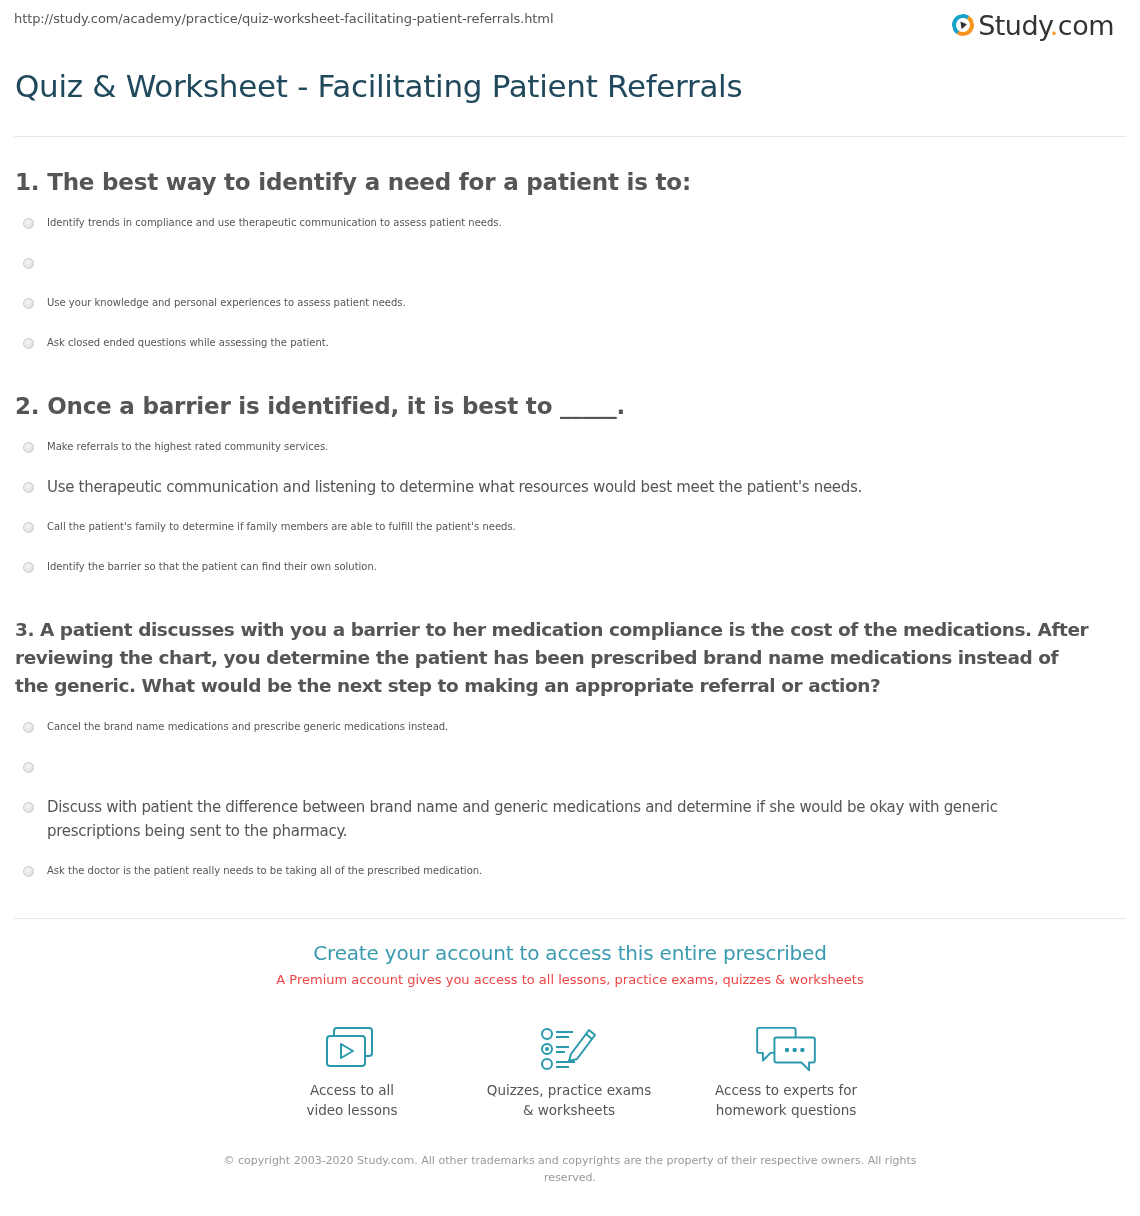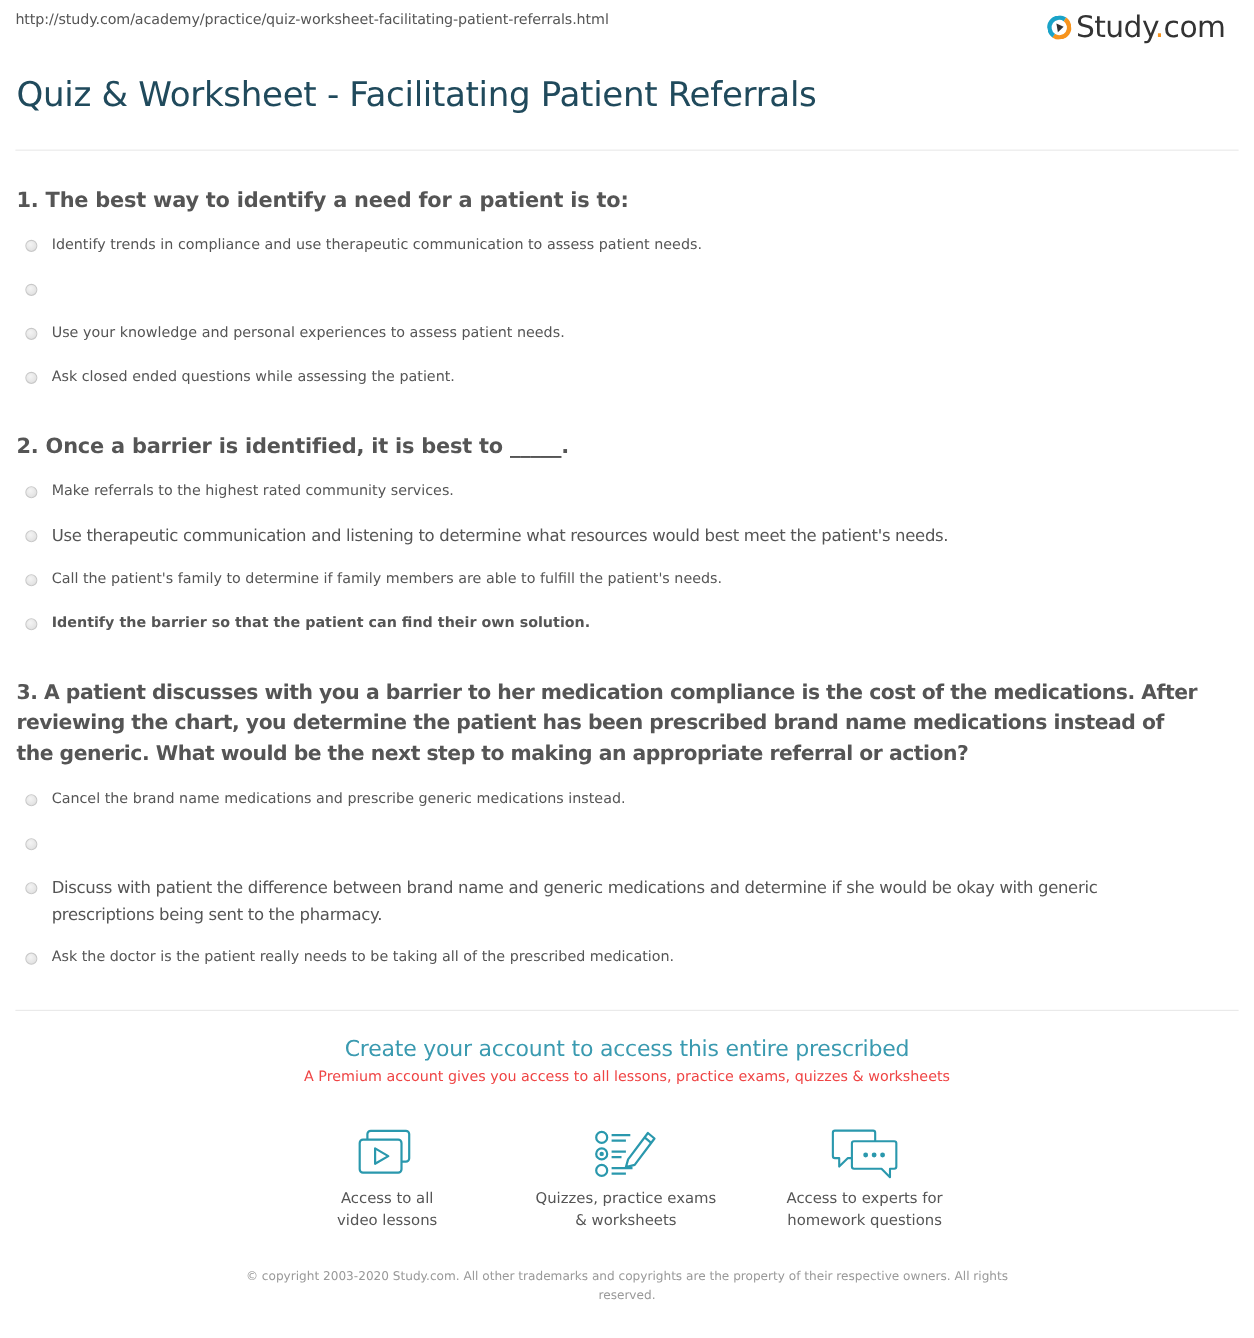--- a/index.html
+++ b/index.html
@@ -70,34 +70,34 @@
       position: absolute;
       left: 14px;
       right: 14px;
       height: 1px;
       background: #e8e8e8;
     }
     .question {
       position: absolute;
       left: 15px;
       right: 40px;
-      font-size: 19px;
+      font-size: 23px;
       font-weight: bold;
       color: #555555;
       line-height: 28px;
       letter-spacing: -0.2px;
     }
     .question.narrow { font-size: 18.5px; letter-spacing: -0.45px; }
     .option {
       position: absolute;
       left: 23px;
       right: 90px;
       display: flex;
       align-items: flex-start;
-      font-size: 13px;
+      font-size: 10px;
       color: #555555;
       line-height: 24px;
       cursor: pointer;
     }
     .option.narrow { font-size: 15px; letter-spacing: -0.3px; }
     .radio {
       flex: 0 0 auto;
       width: 11px; height: 11px;
       border-radius: 50%;
       border: 1px solid #c8c8c8;
@@ -187,21 +187,21 @@
   <span>Make referrals to the highest rated community services.</span>
 </div>
 <div class="option narrow" style="top:475px;">
   <span class="radio"></span>
   <span>Use therapeutic communication and listening to determine what resources would best meet the patient's needs.</span>
 </div>
 <div class="option" style="top:515px;">
   <span class="radio"></span>
   <span>Call the patient's family to determine if family members are able to fulfill the patient's needs.</span>
 </div>
-<div class="option" style="top:555px;font-weight:bold;">
+<div class="option" style="top:555px;">
   <span class="radio"></span>
   <span>Identify the barrier so that the patient can find their own solution.</span>
 </div>
 
 <div class="question narrow" style="top:616px; right:50px;">3. A patient discusses with you a barrier to her medication compliance is the cost of the medications. After reviewing the chart, you determine the patient has been prescribed brand name medications instead of the generic. What would be the next step to making an appropriate referral or action?</div>
 <div class="option" style="top:715px;">
   <span class="radio"></span>
   <span>Cancel the brand name medications and prescribe generic medications instead.</span>
 </div>
 <div class="option" style="top:755px;">

